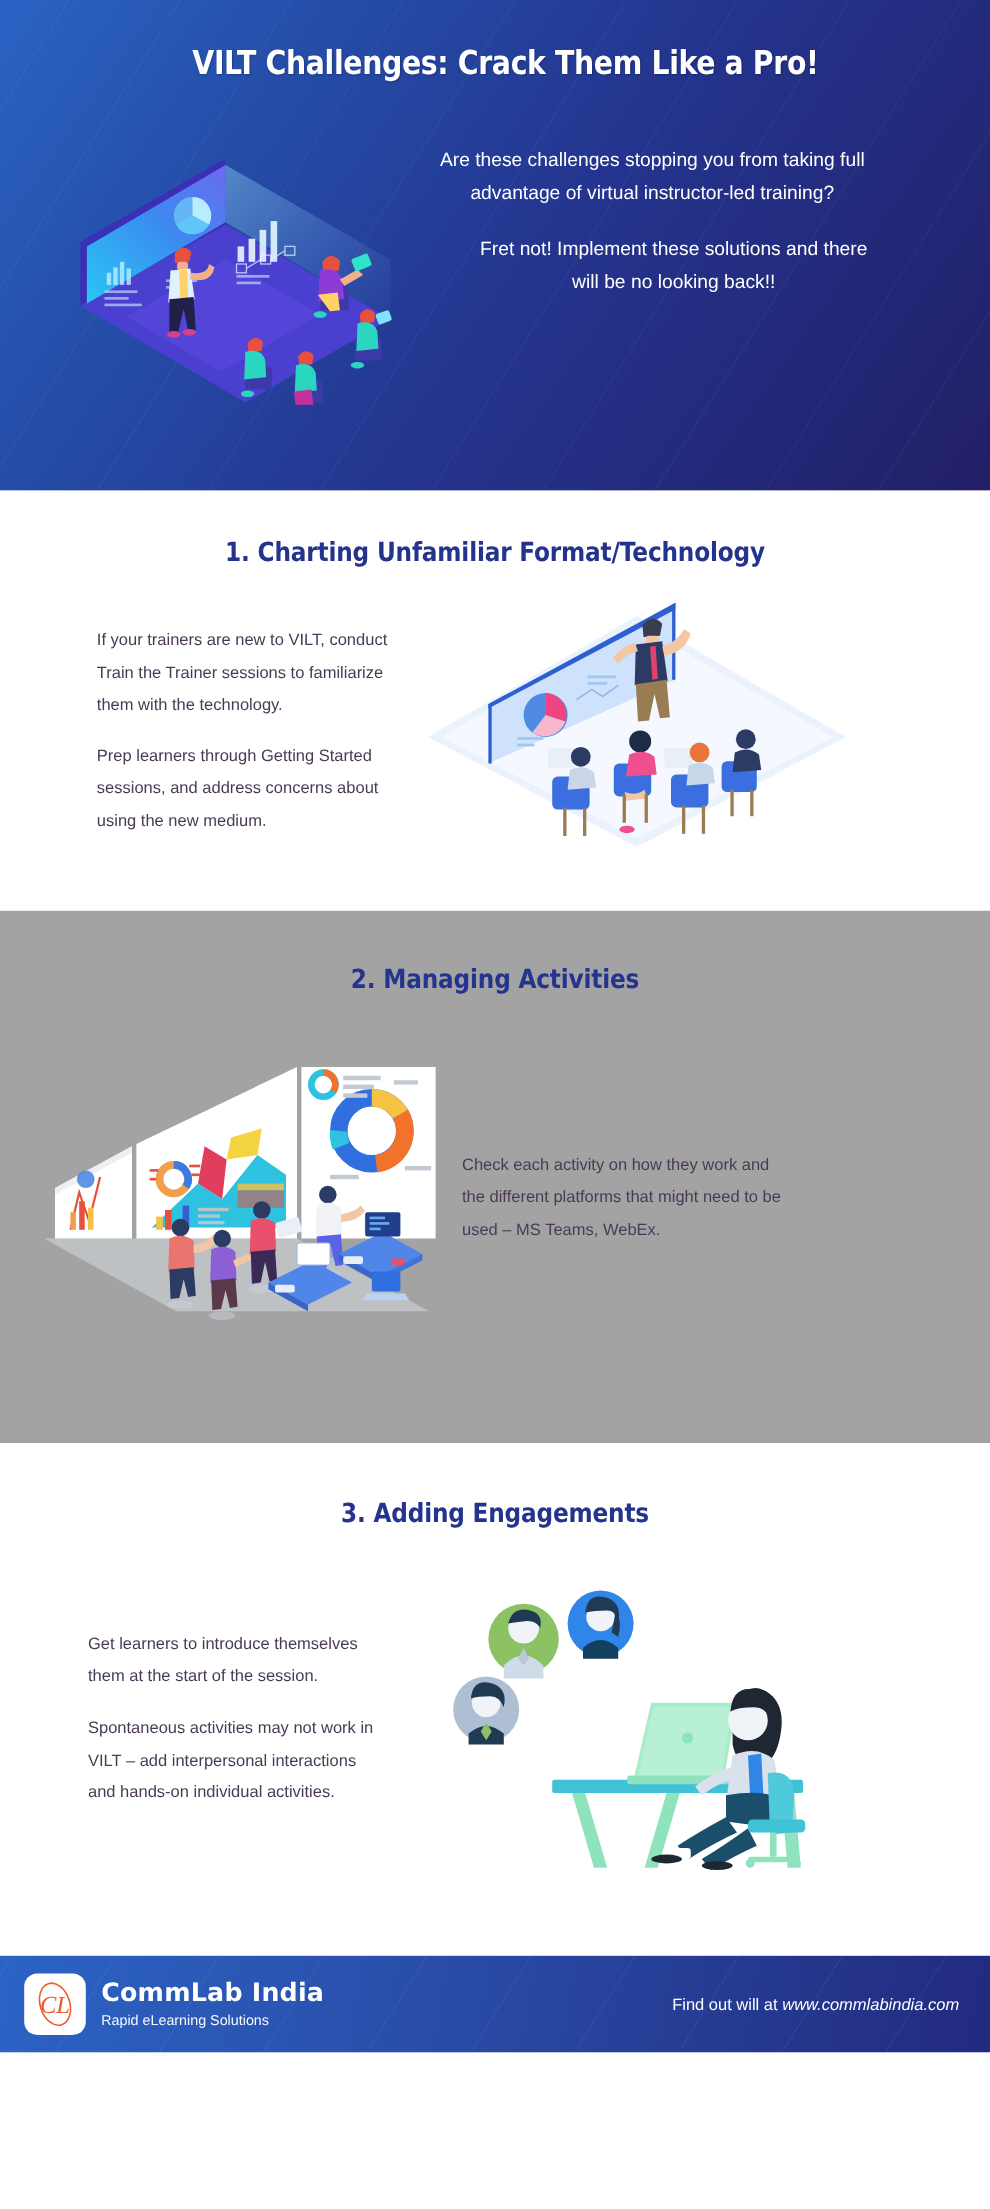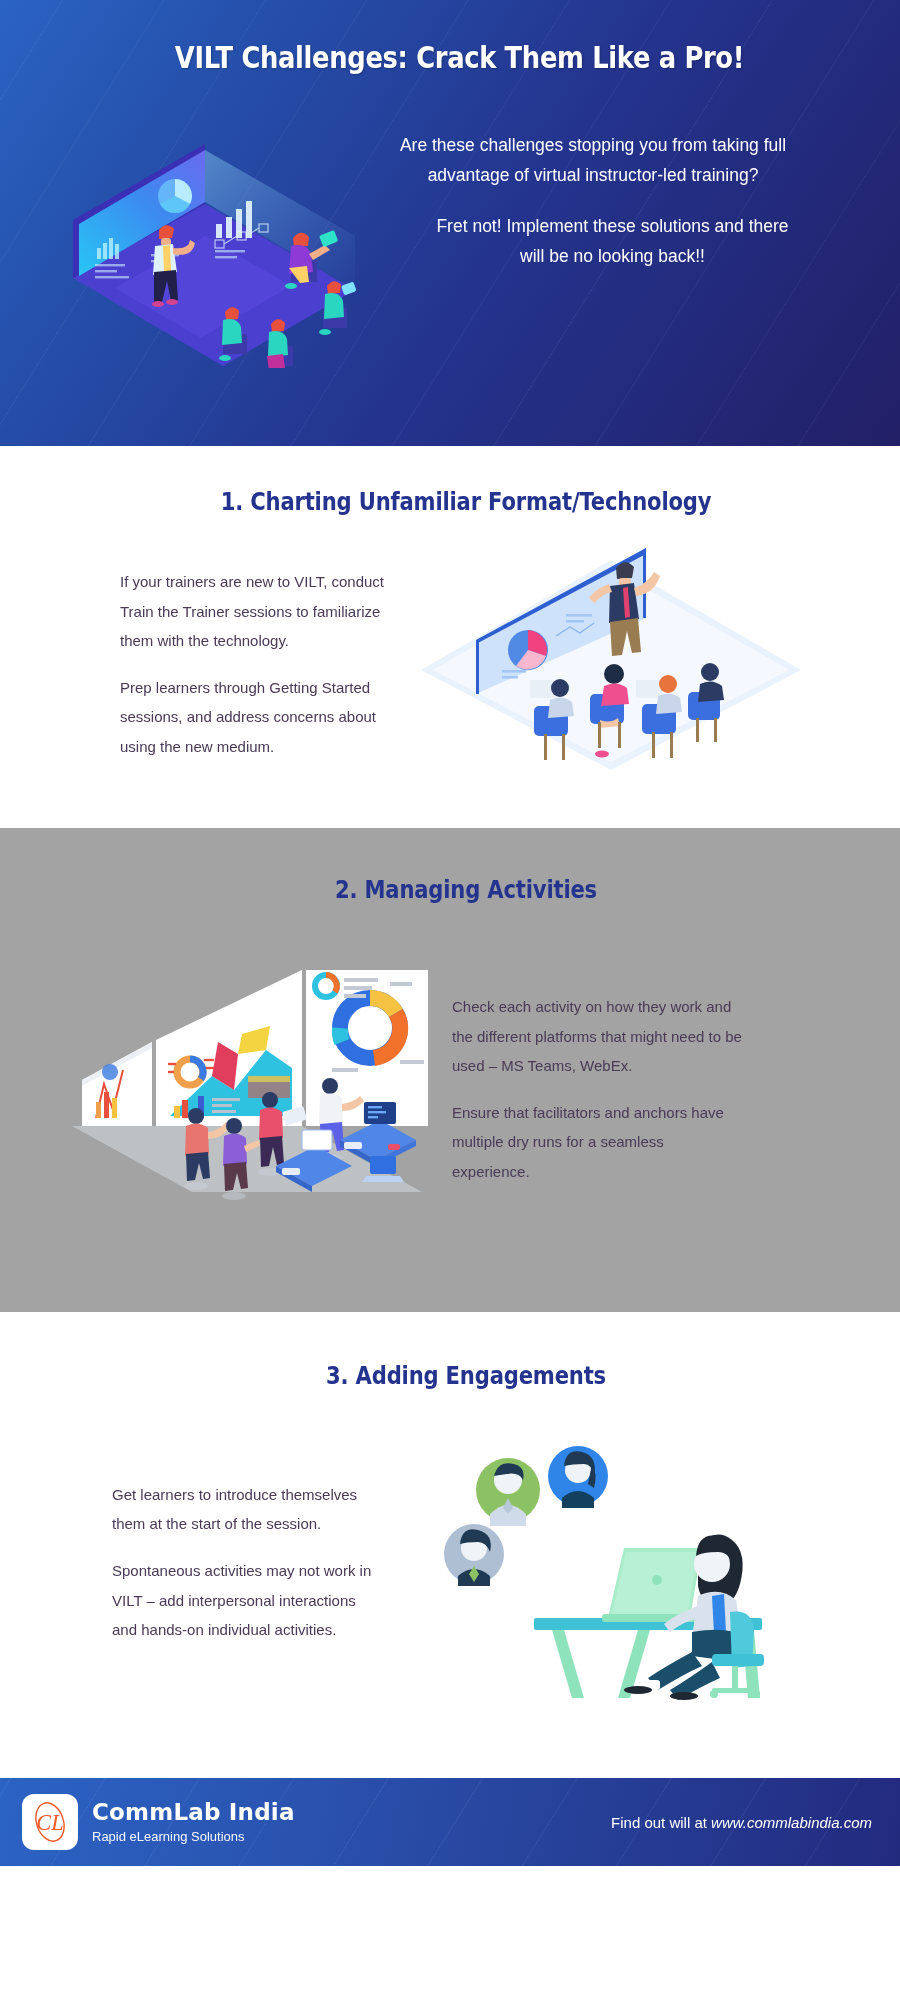--- a/index.html
+++ b/index.html
@@ -47,21 +47,21 @@
     text-align:center;
     color:#ffffff;
     font-size:17.5px;
     line-height:1.72;
   }
   .hero-body p + p { margin-top:21px;margin-left:39px; }
 
   .hero-art { position:absolute; left:55px; top:128px; width:320px; height:240px; }
 
   
-  .section { position:relative; width:900px;padding-left:32px; }
+  .section { position:relative; width:900px; }
   .section.white { background:#ffffff; }
   .section.gray  { background:#a3a3a3; }
 
   .sec-title {
     text-align:center;
     color:#24348e;
     font-family:"DejaVu Sans", sans-serif;
     font-weight:700;
     font-size:24px;
     transform:scaleX(0.88);
@@ -463,21 +463,20 @@
             </g>
             <g transform="translate(318,226)">
               <rect x="0" y="0" width="26" height="18" rx="2" fill="#2f6fe0"></rect>
               <polygon points="-4,20 30,20 34,26 -8,26" fill="#bcd2f2"></polygon>
             </g>
           </g>
         </svg>
       </div>
       <div class="sec-col-text">
         <p>Check each activity on how they work and the different platforms that might need to be used – MS Teams, WebEx.</p>
-        <p>Ensure that facilitators and anchors have multiple dry runs for a seamless experience.</p>
       </div>
     </div>
   </div>
 
   <div class="section white sec3">
     <div class="sec-title">3. Adding Engagements</div>
     <div class="sec-row">
       <div class="sec-col-text">
         <p>Get learners to introduce themselves them at the start of the session.</p>
         <p>Spontaneous activities may not work in VILT – add interpersonal interactions and hands-on individual activities.</p>

